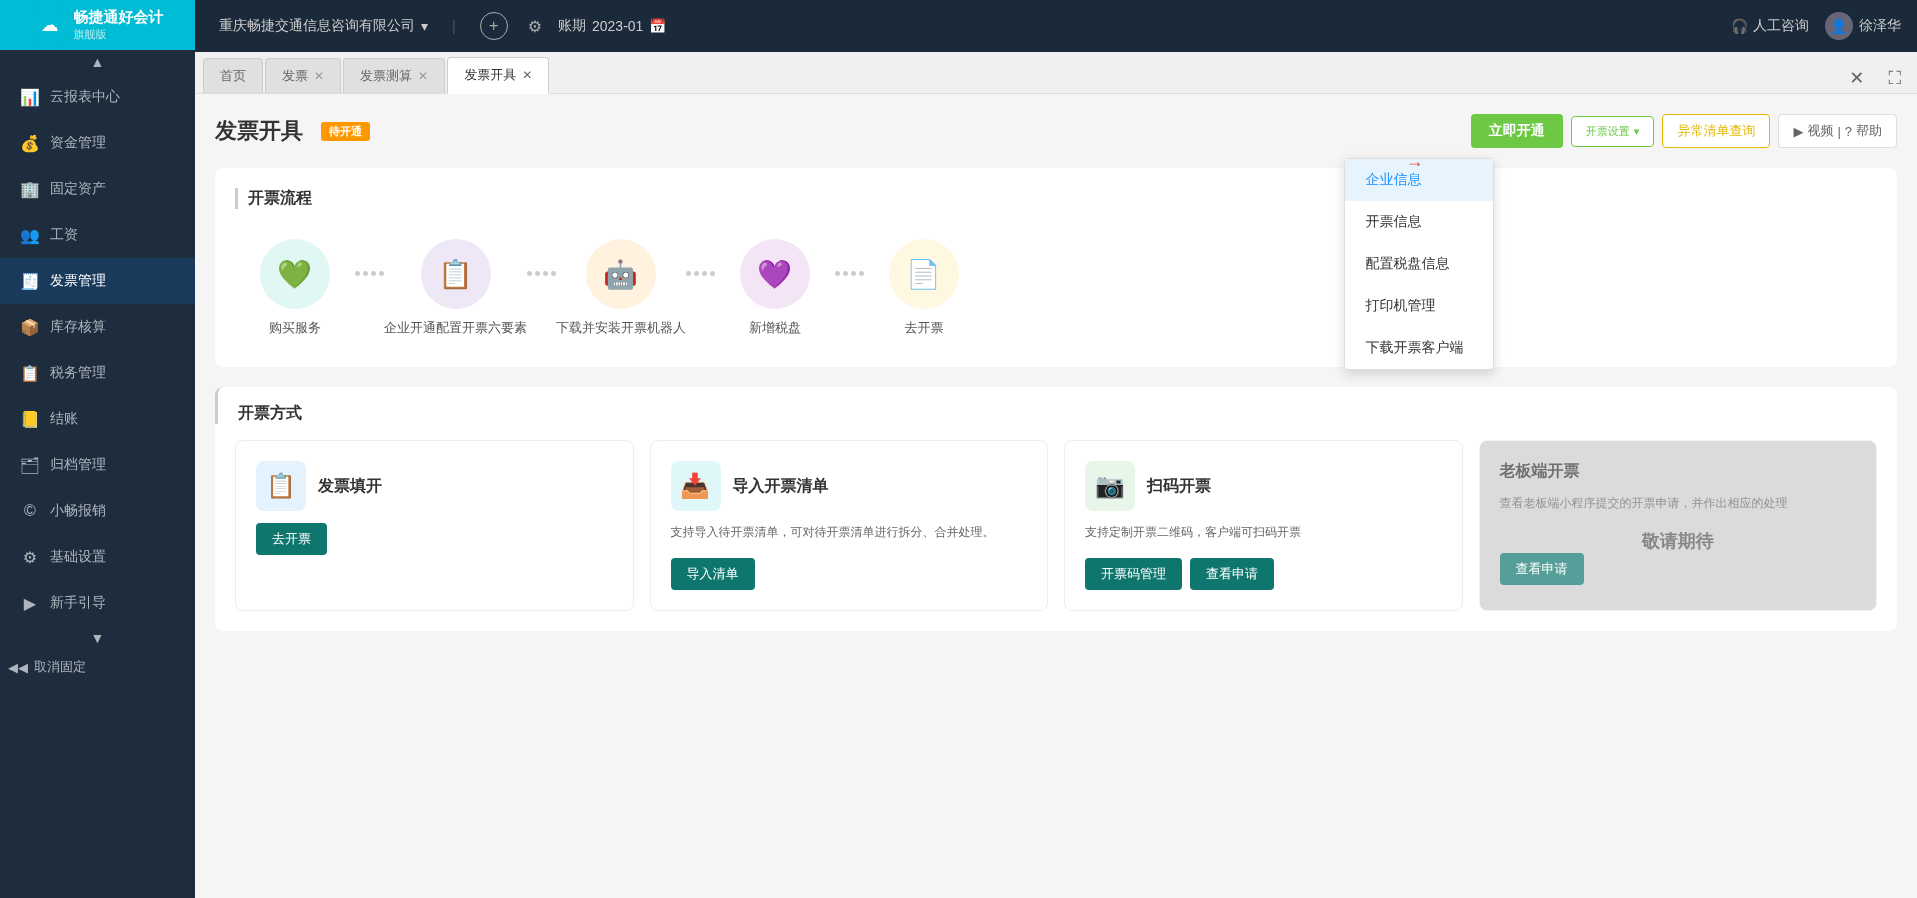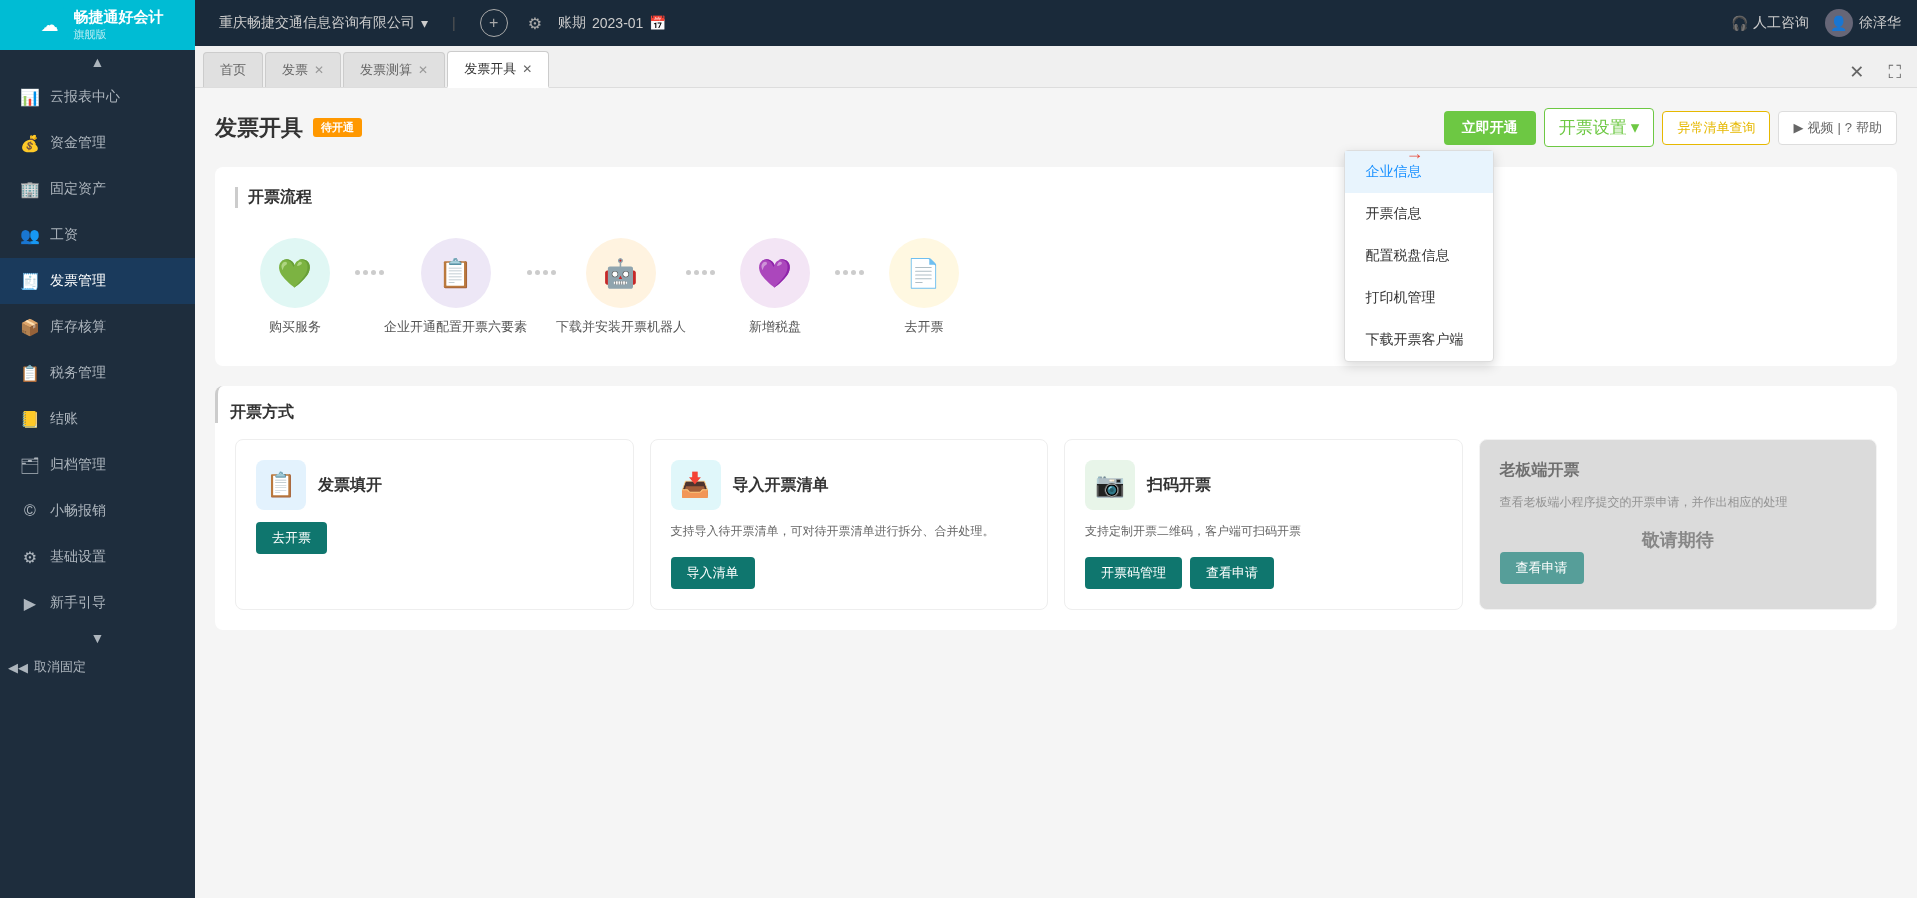--- a/index.html
+++ b/index.html
@@ -1,20 +1,20 @@
 <!DOCTYPE html>
 <html><head>
   <meta charset="utf-8">
   <style>
     * { box-sizing: border-box; margin: 0; padding: 0; }
     body { font-family: 'Microsoft YaHei', Arial, sans-serif; font-size: 14px; background: #f5f5f5; overflow: hidden; }
 
     
     .app-container { display: flex; flex-direction: column; height: 898px; width: 1917px; }
-    .top-bar { height: 46px; background: #1a2a3a; display: flex; align-items: center; padding: 16px 16px; gap: 16px; flex-shrink: 0; }
+    .top-bar { height: 52px; background: #1a2a3a; display: flex; align-items: center; padding: 16px 16px; gap: 16px; flex-shrink: 0; }
     .main-area { display: flex; flex: 1; overflow: hidden; }
     .sidebar { width: 195px; background: #1e2d3d; display: flex; flex-direction: column; flex-shrink: 0; }
     .content-area { flex: 1; display: flex; flex-direction: column; overflow: hidden; }
     .tab-bar { height: 42px; background: #f0f0f0; display: flex; align-items: flex-end; border-bottom: 1px solid #ddd; padding: 0 8px; gap: 2px; }
     .page-content { flex: 1; overflow-y: auto; padding: 20px; background: #f5f5f5; position: relative; }
     .logo-icon { width: 36px; height: 36px; background: #00bcd4; border-radius: 8px; display: flex; align-items: center; justify-content: center; color: white; font-size: 18px; }
 
     
     .company-selector { display: flex; align-items: center; gap: 6px; color: #ccc; font-size: 14px; cursor: pointer; padding: 4px 8px; border-radius: 4px; }
     .top-divider { color: #555; }
@@ -38,25 +38,25 @@
     
     .tab { display: flex; align-items: center; gap: 6px; padding: 8px 16px; background: #e0e0e0; border-radius: 4px 4px 0 0; color: #666; cursor: pointer; font-size: 13px; border: 1px solid #ccc; border-bottom: none; }
     .tab.active { background: white; color: #333; border-bottom: 2px solid white; margin-bottom: -1px; }
     .tab .tab-close { color: #999; font-size: 12px; cursor: pointer; }
     .tab.active .tab-close { color: #666; }
 
     
     .page-header { display: flex; align-items: center; justify-content: space-between; margin-bottom: 20px; }
     .page-title-area { display: flex; align-items: center; gap: 10px; }
     .page-title { font-size: 22px; font-weight: bold; color: #333; }
-    .status-badge { background: #ff9800; color: white; font-size: 11px; padding: 2px 8px; border-radius: 3px; font-weight: bold; }
+    .status-badge { background: #ff9800; color: white; font-size: 11px; padding: 2px 8px; border-radius: 3px; font-weight: bold; margin-left: 8px; }
     .header-actions { display: flex; align-items: center; gap: 8px; position: relative; }
 
     .btn-primary { background: #6dc843; color: white; border: none; padding: 8px 18px; border-radius: 4px; font-size: 14px; cursor: pointer; font-weight: bold; }
-    .btn-outline-green { background: white; color: #6dc843; border: 1.5px solid #6dc843; padding: 7px 14px; border-radius: 4px; font-size: 17px; cursor: pointer; display: flex; align-items: center; gap: 4px; }
+    .btn-outline-green { background: white; color: #6dc843; border: 1.5px solid #6dc843; padding: 7px 14px; border-radius: 4px; font-size: 11px; cursor: pointer; display: flex; align-items: center; gap: 4px; }
     .btn-outline-yellow { background: white; color: #e6b800; border: 1.5px solid #e6b800; padding: 7px 14px; border-radius: 4px; font-size: 13px; cursor: pointer; }
     .btn-video-help { background: white; color: #666; border: 1px solid #ddd; padding: 7px 14px; border-radius: 4px; font-size: 13px; cursor: pointer; display: flex; align-items: center; gap: 4px; }
 
     
     .dropdown-menu { position: absolute; top: 42px; right: 160px; background: white; border: 1px solid #ddd; border-radius: 4px; box-shadow: 0 4px 12px rgba(0,0,0,0.15); z-index: 100; min-width: 150px; }
     .dropdown-item { padding: 12px 20px; color: #333; cursor: pointer; font-size: 14px; white-space: nowrap; }
     .dropdown-item.highlighted { background: #e8f4fd; color: #1890ff; }
     .dropdown-arrow { color: #e74c3c; font-size: 18px; font-weight: bold; display: inline-block; }
 
     
@@ -317,21 +317,21 @@
                 <div class="step-dot"></div>
               </div>
               <div class="flow-step">
     <div class="step-icon orange2">📄</div>
     <div class="step-label">去开票</div>
   </div>
             </div>
         </div>
 
         <div class="section" style="background:transparent;padding:0;">
-          <div class="section-title" style="background:white;padding:16px 12px 0;border-radius:8px 8px 0 0;margin-bottom:0;">开票方式</div>
+          <div class="section-title" style="background:white;padding:16px 20px 0;border-radius:8px 8px 0 0;margin-bottom:0;">开票方式</div>
           <div class="methods-grid" id="methods-grid" style="background:white;padding:16px 20px 20px;border-radius:0 0 8px 8px;">
               <div class="method-card">
       <div class="method-header">
         <div class="method-icon blue">📋</div>
         <div class="method-title">发票填开</div>
       </div>
       <div class="method-card-footer">
                   <button class="btn-green-solid">去开票</button>
                 </div>
     </div>

